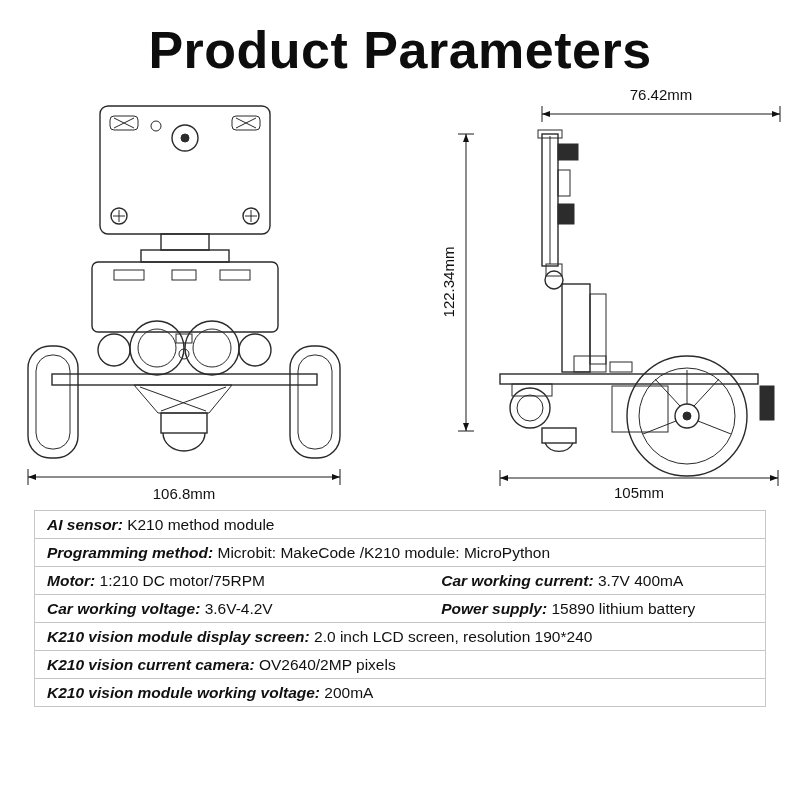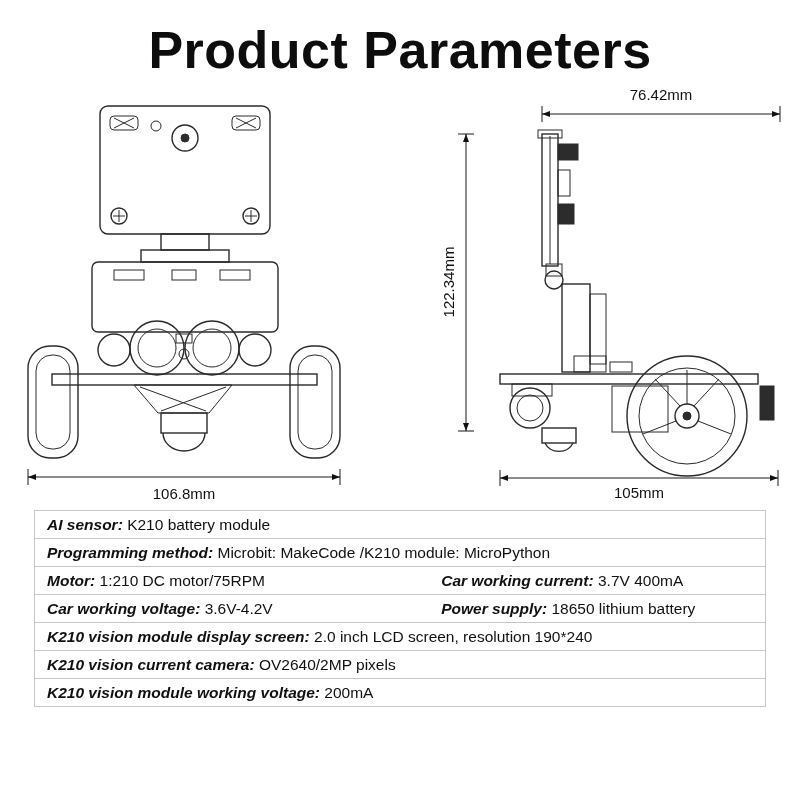--- a/index.html
+++ b/index.html
@@ -195,21 +195,21 @@
         <text x="197" y="412" text-anchor="middle">105mm</text>
       </g>
     </svg>
   </div>
 
   <div class="spec-table">
 
     <div class="spec-row">
       <div class="cell full">
         <span class="lbl">AI sensor:</span>
-        <span class="val">K210 battery module</span>
+        <span class="val">K210 method module</span>
       </div>
     </div>
 
     <div class="spec-row">
       <div class="cell full">
         <span class="lbl">Programming method:</span>
         <span class="val">Microbit: MakeCode /K210 module: MicroPython</span>
       </div>
     </div>
 
@@ -224,21 +224,21 @@
       </div>
     </div>
 
     <div class="spec-row">
       <div class="cell left">
         <span class="lbl">Car working voltage:</span>
         <span class="val">3.6V-4.2V</span>
       </div>
       <div class="cell right">
         <span class="lbl">Power supply:</span>
-        <span class="val">18650 lithium battery</span>
+        <span class="val">15890 lithium battery</span>
       </div>
     </div>
 
     <div class="spec-row">
       <div class="cell full">
         <span class="lbl">K210 vision module display screen:</span>
         <span class="val">2.0 inch LCD screen, resolution 190*240</span>
       </div>
     </div>
 

